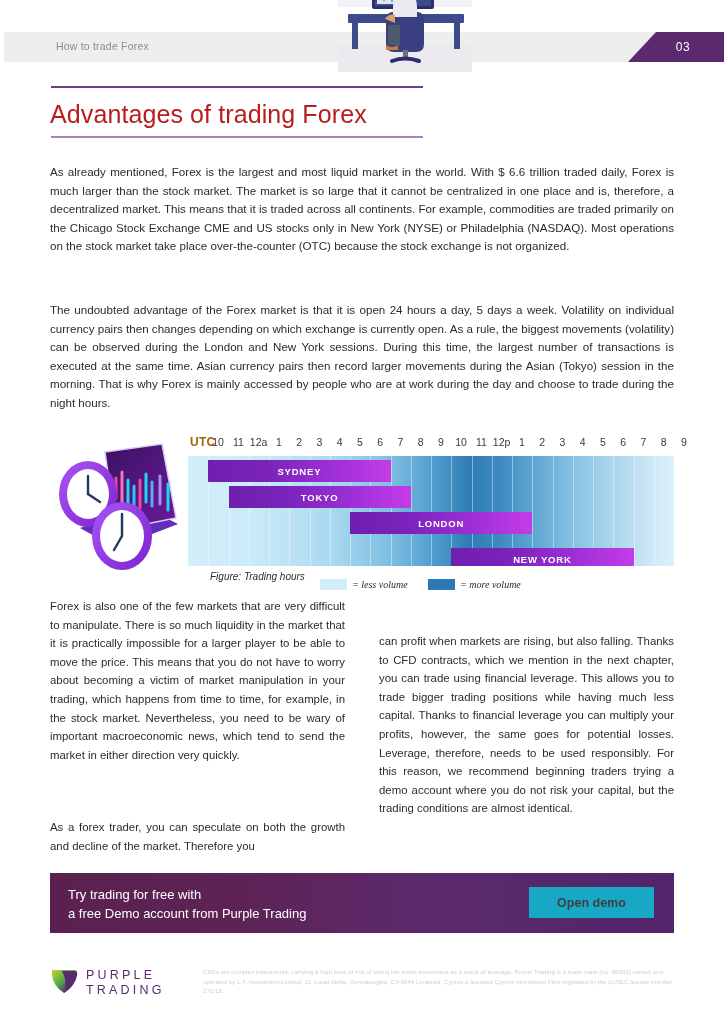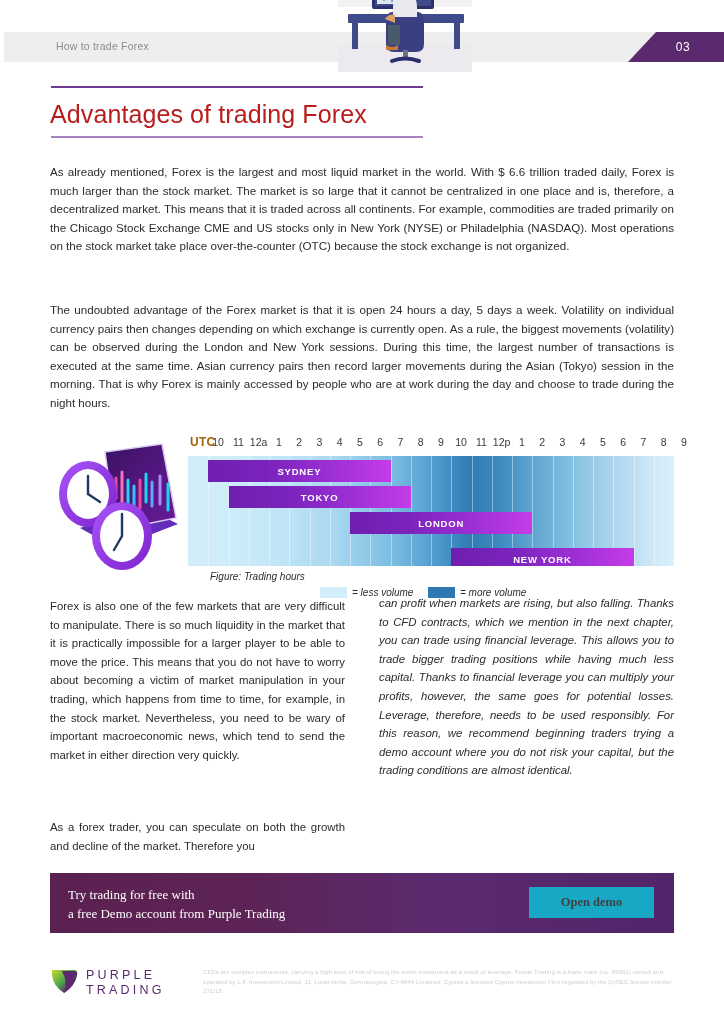--- a/index.html
+++ b/index.html
@@ -98,41 +98,40 @@
     background:linear-gradient(to right,#6f1fb0 0%, #7a23bb 32%, #9b2fd4 66%, #c43ce8 100%);
   }
 
   .legend {
     position:absolute; left:138px; top:141px; width:486px; height:14px;
   }
   .legend-caption {
     position:absolute; left:2px; top:0;
     font-size:10px; font-style:italic; color:#2b2b2b;margin-left:20px;
   }
-  .legend-item { position:absolute; top:16px; display:flex; align-items:flex-end; }
+  .legend-item { position:absolute; top:8px; display:flex; align-items:flex-end;font-family:Liberation Serif, serif; }
   .legend-swatch { width:27px; height:11px; display:inline-block; margin-right:5px; }
   .legend-swatch.less { background:#d3eefb; }
   .legend-swatch.more { background:#2d78b3; }
   .legend-text { font-size:10px; font-style:italic; color:#2b2b2b; }
 
   
   .col {
     position:absolute; width:295px;
     font-size:11.4px; line-height:18.6px; color:#2b2b2b; text-align:justify;
   }
   #col-left  { left:50px; top:597px; }
   #col-left2 { left:50px; top:818px; }
-  #col-right { left:379px; top:594px;font-style:italic; }
+  #col-right { left:379px; top:632px; }
 
   
   .cta {
     position:absolute; left:50px; top:873px; width:624px; height:60px;
     background:linear-gradient(to right,#5a2150 0%,#5d2356 32%,#5b2a6e 62%,#53246a 100%);
     overflow:visible;
-    font-family:Liberation Serif, serif;
   }
   .cta-text {
     position:absolute; left:18px; top:12px;
     color:#ffffff; font-size:13px; line-height:19px;
   }
   .cta-button {
     position:absolute; right:20px; top:14px; width:125px; height:31px;
     background:#17a8c6;
     display:flex; align-items:center; justify-content:center;
     color:#404040; font-size:12.5px; font-weight:bold; cursor:pointer;

